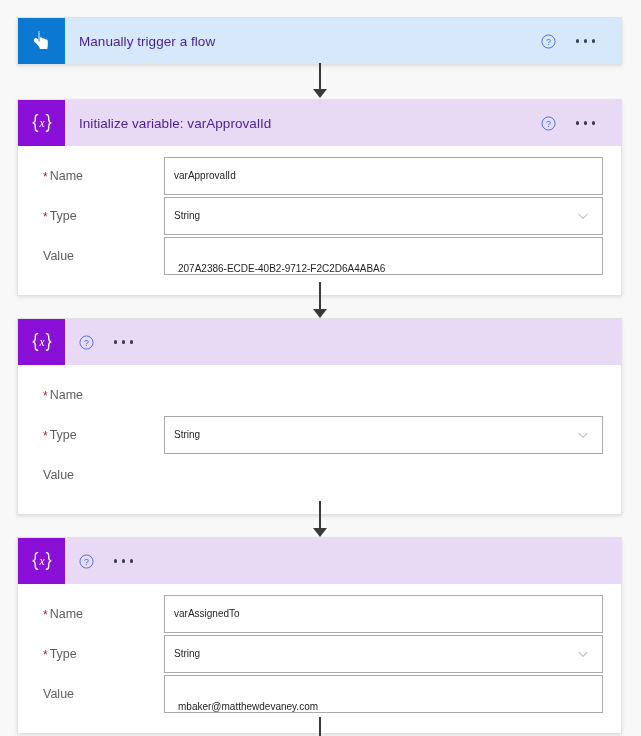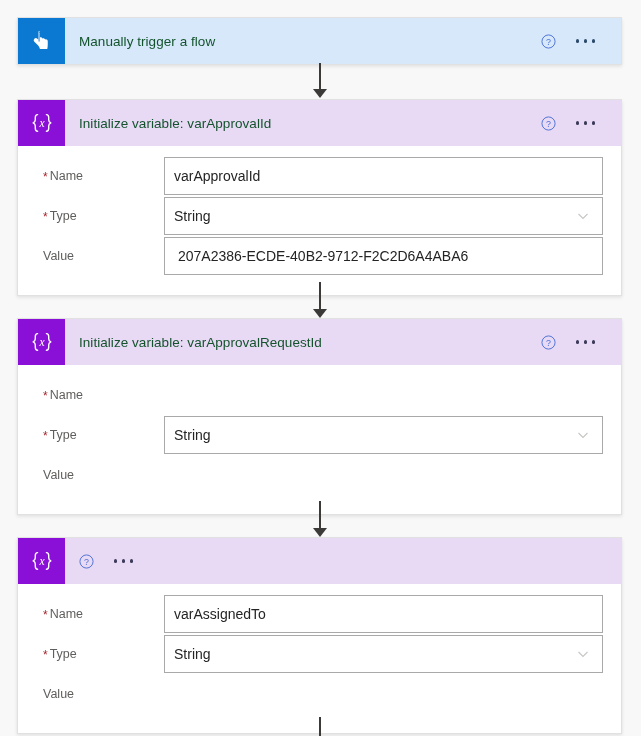--- a/index.html
+++ b/index.html
@@ -58,21 +58,21 @@
     flex: 1;
     display: flex;
     align-items: center;
     padding: 0 10px 0 14px;
     min-width: 0;
   }
 
   .header-title {
     flex: 1;
     font-size: 13.5px;
-    color: #14532d;
+    color: #4c1d95;
     white-space: nowrap;
     overflow: hidden;
     text-overflow: ellipsis;
     letter-spacing: 0.05px;
   }
 
   .header-actions {
     display: flex;
     align-items: center;
     gap: 18px;
@@ -142,27 +142,27 @@
   }
 
   .field-control {
     flex: 1;
     height: 38px;
     border: 1px solid #a9a9a9;
     background: #ffffff;
     box-sizing: border-box;
     display: flex;
     align-items: center;
-    font-size: 14px;
+    font-size: 10px;
     color: #242424;
     padding: 0 9px;
     position: relative;
   }
 
-  .field-control.value-field { padding-left: 13px; }
+  .field-control.value-field { padding-left: 13px; align-items: flex-end; }
 
   .field-control .ctrl-text {
     flex: 1;
     white-space: nowrap;
     overflow: hidden;
     text-overflow: ellipsis;
   }
 
   .chevron {
     width: 12px;
@@ -294,21 +294,20 @@
   <div class="card" style="top:318px;">
     <div class="card-header variable-header">
       <div class="card-icon icon-variable-bg">
         <svg width="26" height="22" viewBox="0 0 26 22" aria-hidden="true">
           <path fill="none" stroke="#ffffff" stroke-width="1.4" stroke-linecap="round" stroke-linejoin="round" d="M8.6 2.6C6.6 2.6 6.3 4 6.3 5.6v2.1c0 1.7-.7 2.6-2.1 3.2 1.4.6 2.1 1.5 2.1 3.2v2.1c0 1.6.3 3 2.3 3"></path>
           <path fill="none" stroke="#ffffff" stroke-width="1.4" stroke-linecap="round" stroke-linejoin="round" d="M17.4 2.6c2 0 2.3 1.4 2.3 3v2.1c0 1.7.7 2.6 2.1 3.2-1.4.6-2.1 1.5-2.1 3.2v2.1c0 1.6-.3 3-2.3 3"></path>
           <text x="13" y="15" text-anchor="middle" font-family="Liberation Serif, serif" font-style="italic" font-size="11.5" fill="#ffffff">x</text>
         </svg>
       </div>
       <div class="header-body">
-        <div class="header-title">Initialize variable: varApprovalRequestId</div>
         <div class="header-actions">
           <svg class="help-icon" viewBox="0 0 16 16" aria-hidden="true">
             <circle cx="8" cy="8" r="7" fill="none" stroke="#4a6fd4" stroke-width="1"></circle>
             <text x="8" y="11.6" text-anchor="middle" font-family="Liberation Sans, sans-serif" font-size="9.5" fill="#4a6fd4">?</text>
           </svg>
           <span class="ellipsis-icon">
               <i></i>
               <i></i>
               <i></i>
             </span>
@@ -389,20 +388,23 @@
           <span class="ctrl-text">String</span>
           <svg class="chevron" viewBox="0 0 12 12" aria-hidden="true">
             <path d="M1.5 4 L6 8.4 L10.5 4" fill="none" stroke="#c8c6c4" stroke-width="1.1"></path>
           </svg>
         </div>
       </div>
       <div class="field-row">
         <div class="field-label">
           <span>Value</span>
         </div>
+        <div class="field-control value-field">
+          <span class="ctrl-text">mbaker@matthewdevaney.com</span>
+        </div>
       </div>
     </div>
   </div>
 
   <div class="connector" style="top:717px;height:19px;">
     <div class="stem" style="height:19px;"></div>
   </div>
 
 </div>
 

